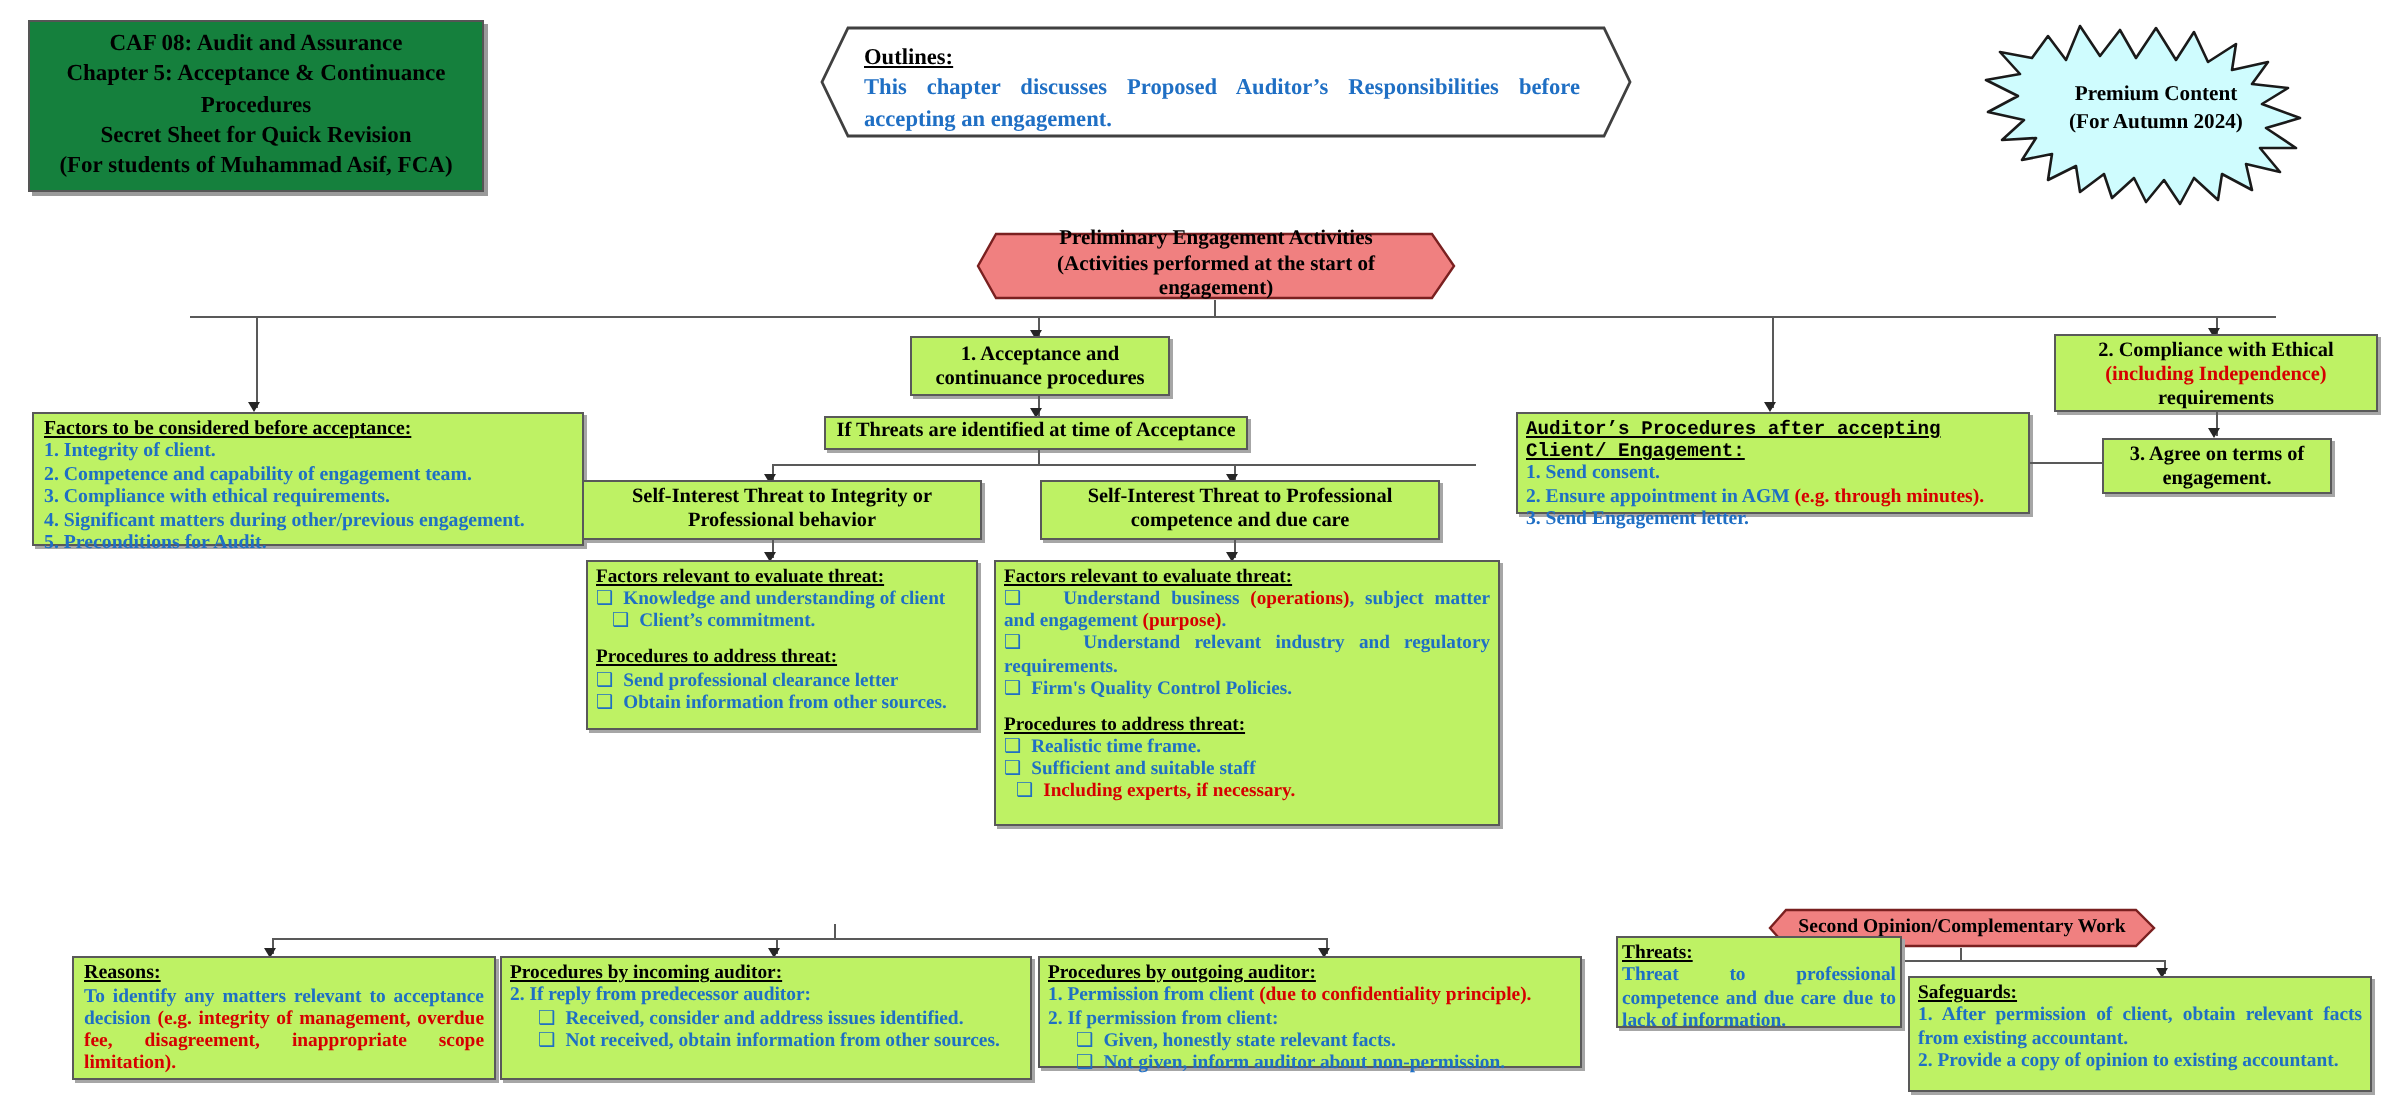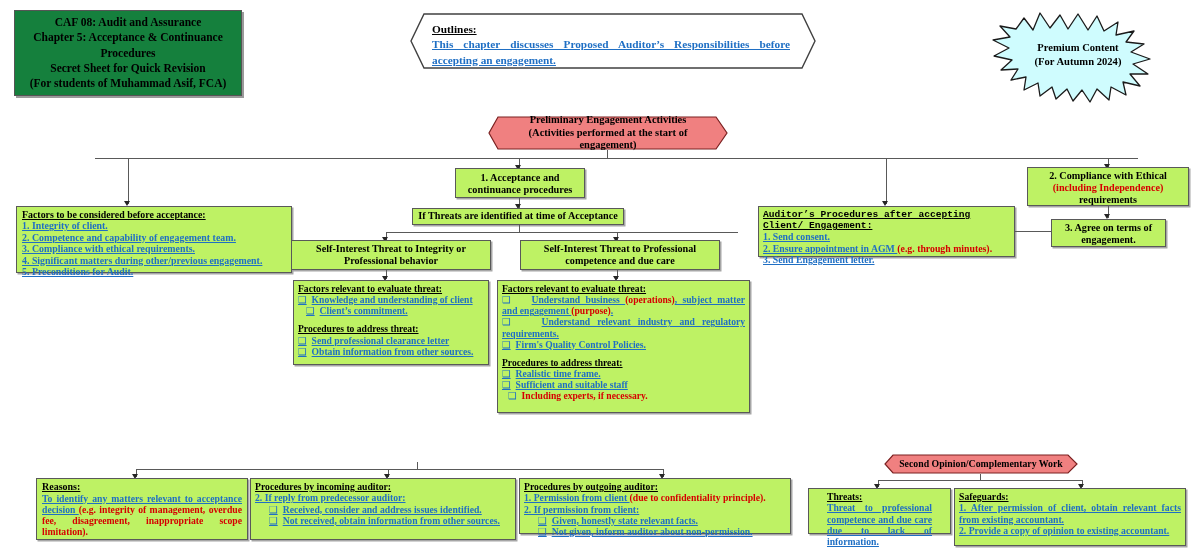--- a/index.html
+++ b/index.html
@@ -17,21 +17,21 @@
     background:#bef264;
     box-sizing:border-box;
     padding:2px 4px;
     line-height:1.16;
   }
   .box.shadowed{box-shadow:1.5px 1.5px 0 #a6a6a6;}
   .ctr{text-align:center;}
   .just{text-align:justify;}
 
   .hdr{font-weight:bold;text-decoration:underline;color:#000;display:block;}
-  .blue{color:#1F6FC4;font-weight:bold;text-decoration:underline;}
+  .blue{color:#1F6FC4;font-weight:bold;}
   .red{color:#D60000;font-weight:bold;}
   .blk{color:#000;font-weight:bold;}
   .ln{display:block;}
 
   .cb:before{content:"\2751";color:#1F6FC4;font-weight:normal;margin-right:5px;}
   .spacer{display:block;height:7px;}
 
   
   #title-card{
     border:1.5px solid #555;background:#15803d;
@@ -264,21 +264,21 @@
     </div>
   </div>
 
   <div class="vline" style="left:980px;top:474px;height:7px;"></div>
   <div class="hline" style="left:878px;top:480px;width:204px;"></div>
   <div class="vline" style="left:878px;top:480px;height:7px;"></div>
   <div class="arrow" style="left:874px;top:484px;"></div>
   <div class="vline" style="left:1082px;top:480px;height:7px;"></div>
   <div class="arrow" style="left:1078px;top:484px;"></div>
 
-  <div class="box shadowed abs" style="left:808px;top:488px;width:143px;height:46px;font-size:9.7px;padding:2px 18px;">
+  <div class="box shadowed abs" style="left:808px;top:468px;width:143px;height:46px;font-size:9.7px;padding:2px 2px;">
     <span class="hdr" style="font-size:9.7px;">Threats:</span>
     <span class="blue just" style="display:block;text-align:justify;">Threat to professional competence and due care due to lack of information.</span>
   </div>
 
   <div class="box shadowed abs" style="left:954px;top:488px;width:232px;height:58px;font-size:9.7px;padding:2px 4px;">
     <span class="hdr" style="font-size:9.7px;">Safeguards:</span>
     <span class="blue just" style="display:block;text-align:justify;">1. After permission of client, obtain relevant facts from existing accountant.</span>
     <span class="blue just" style="display:block;text-align:justify;">2. Provide a copy of opinion to existing accountant.</span>
   </div>
 

